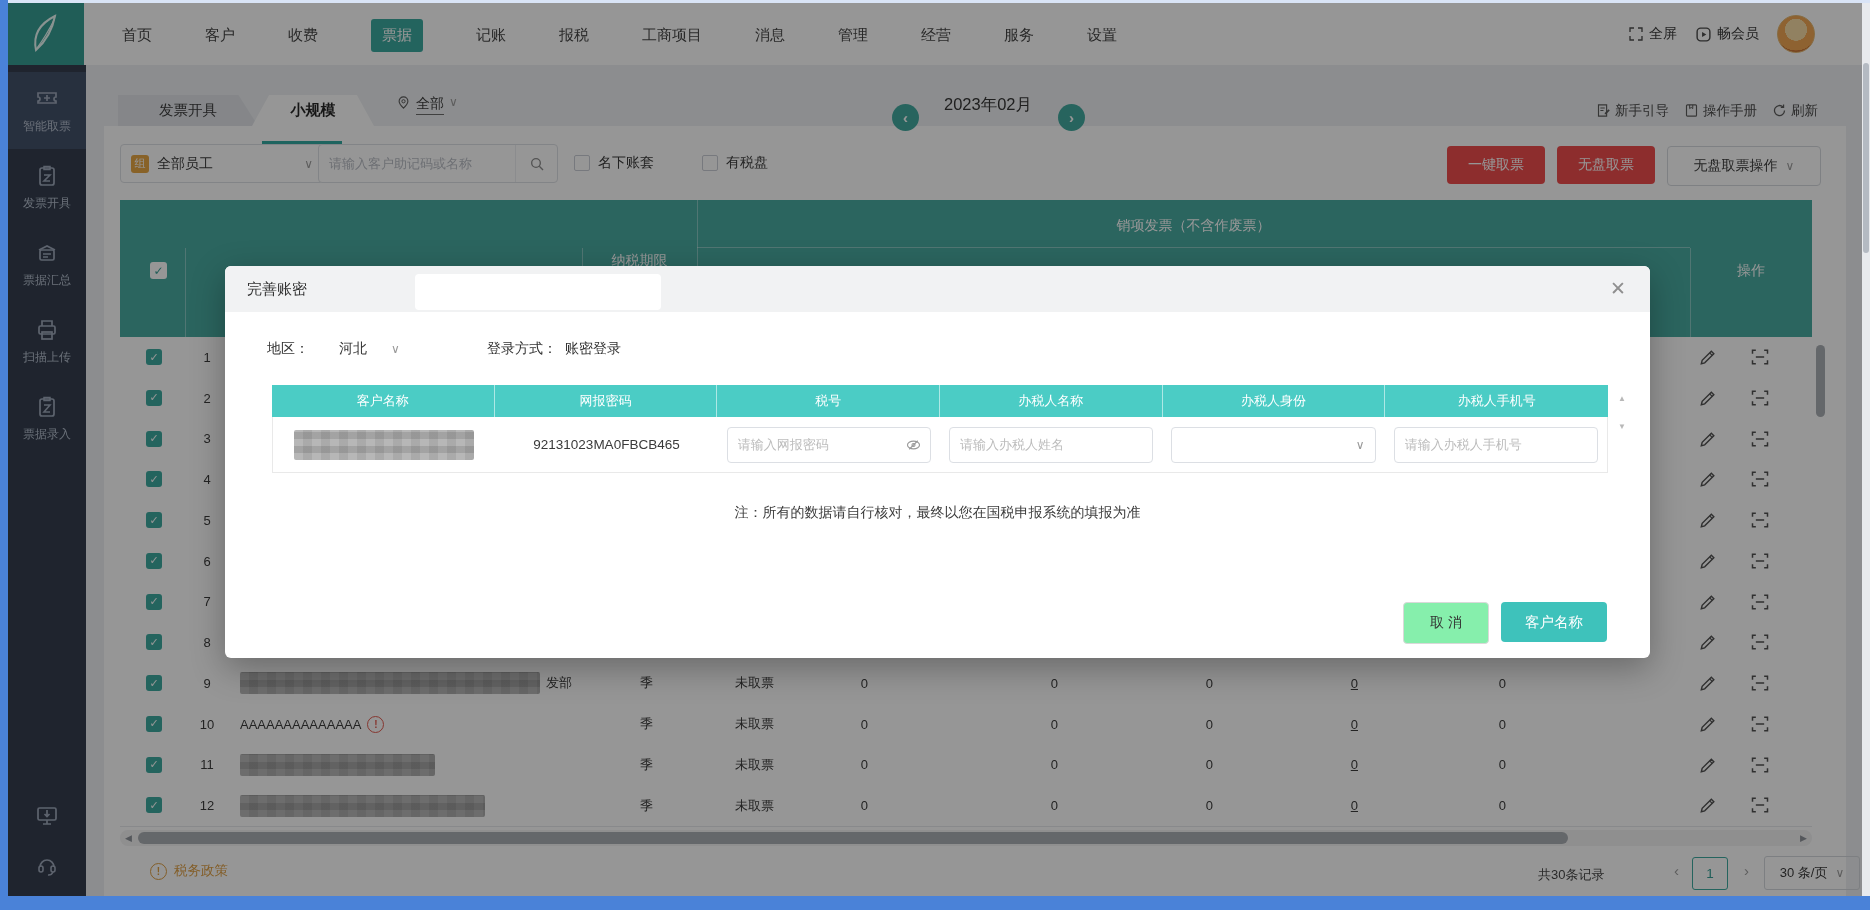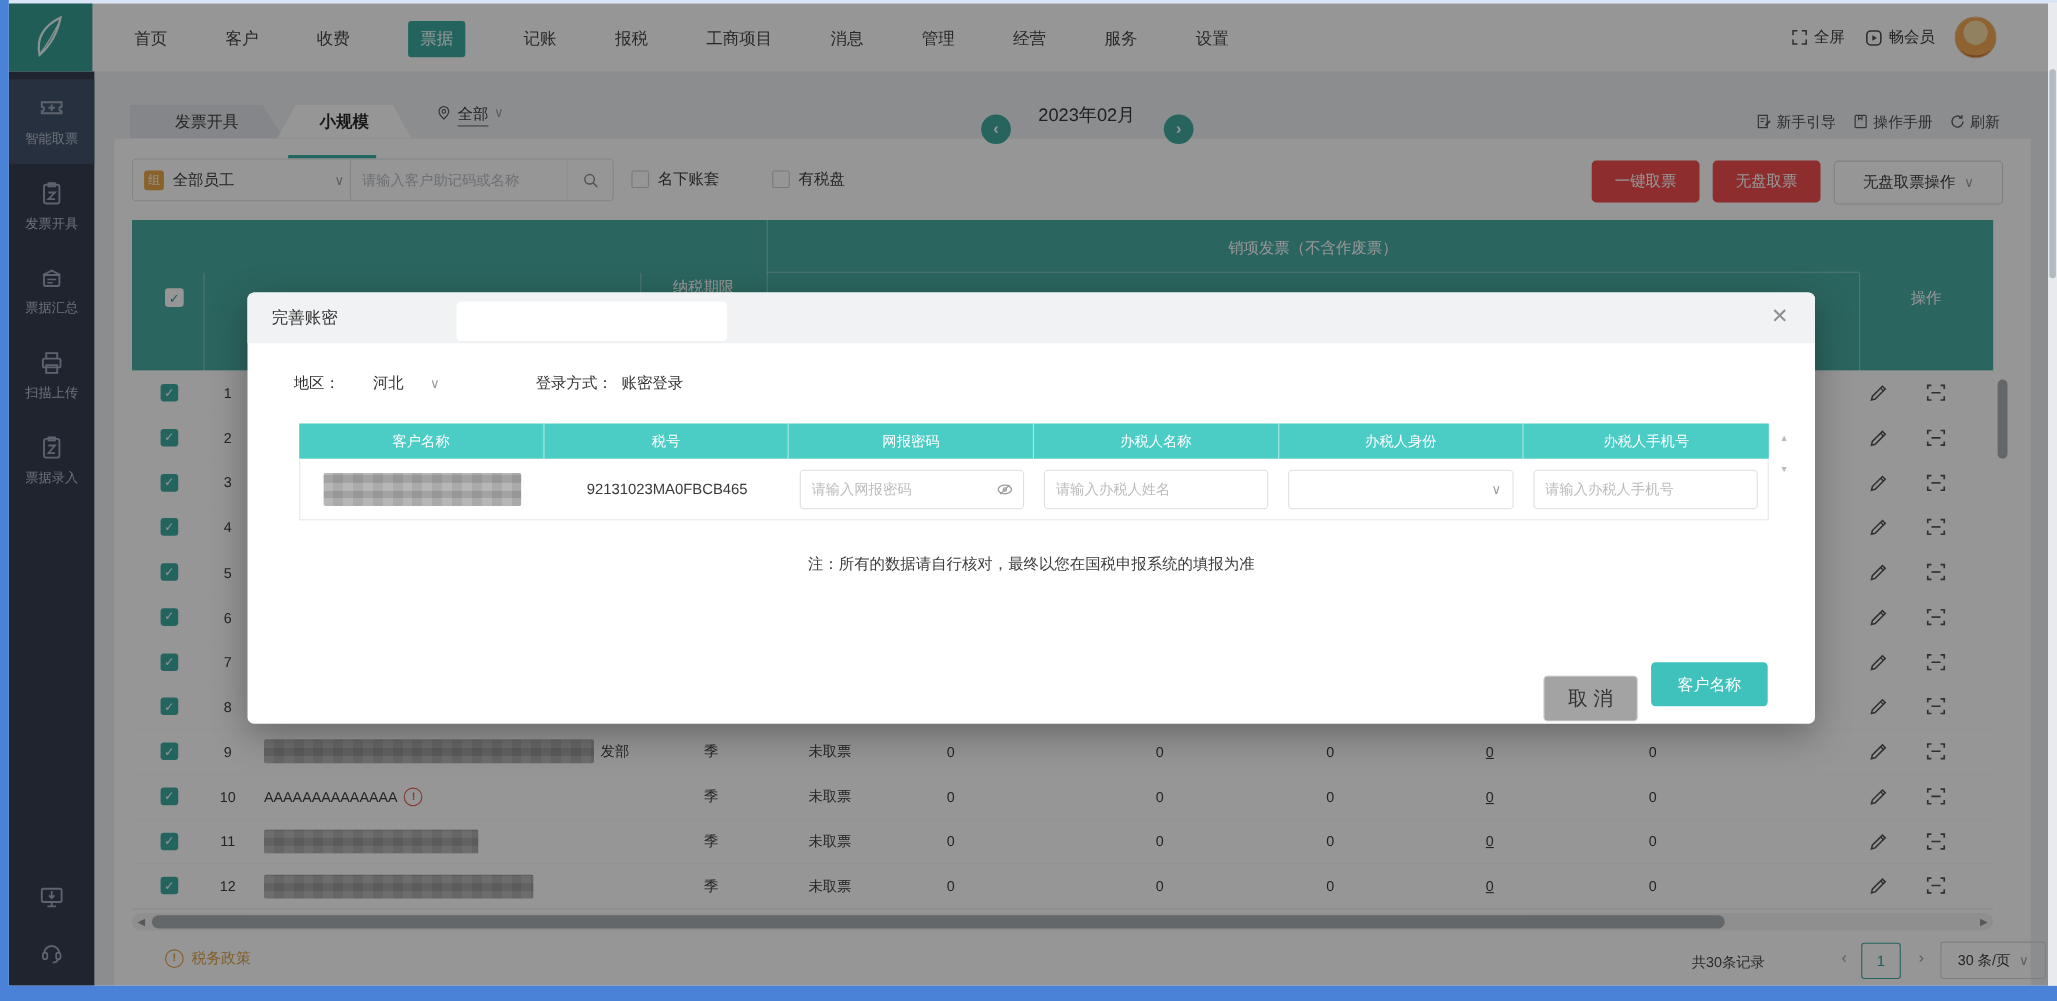--- a/index.html
+++ b/index.html
@@ -107,21 +107,21 @@
   .mt-head div{display:flex;align-items:center;justify-content:center;color:#fff;font-size:13px;font-weight:normal;border-right:1px solid rgba(255,255,255,.55)}
   .mt-head div:last-child{border-right:0}
   .mt-body{display:grid;grid-template-columns:repeat(6,1fr);height:55px;border:1px solid #e9e9e9;border-top:0}
   .mt-cell{display:flex;align-items:center;justify-content:center;padding:0 9px;position:relative}
   .m-input{width:100%;height:36px;border:1px solid #dcdfe4;border-radius:4px;font-size:13px;color:#333;padding:0 28px 0 10px;outline:0;font-family:inherit;box-sizing:border-box;background:#fff}
   .m-input::placeholder{color:#bcbcbc}
   .m-select{width:100%;height:36px;border:1px solid #dcdfe4;border-radius:4px;display:flex;align-items:center;justify-content:flex-end;padding:0 10px;box-sizing:border-box;color:#b0b0b0;cursor:pointer}
   .eye{position:absolute;right:18px;top:50%;transform:translateY(-50%);color:#999;cursor:pointer}
   .m-arrows{position:absolute;left:1390px;width:14px;text-align:center;color:#b8b8b8;font-size:8px;cursor:pointer}
   .m-note{position:absolute;left:0;top:238px;width:100%;text-align:center;font-size:14px;color:#3c3c3c}
-  .m-btn-cancel{position:absolute;left:1178px;top:348px;width:84px;height:40px;background:#a3a3a3;border:1px solid #d9d9d9;border-radius:4px;display:flex;align-items:center;justify-content:center;font-size:18px;color:#333;cursor:pointer}
+  .m-btn-cancel{position:absolute;left:1178px;top:336px;width:84px;height:40px;background:#86efac;border:1px solid #d9d9d9;border-radius:4px;display:flex;align-items:center;justify-content:center;font-size:14px;color:#333;cursor:pointer}
   .m-btn-ok{position:absolute;left:1276px;top:336px;width:106px;height:40px;background:#3ec2bb;border-radius:4px;display:flex;align-items:center;justify-content:center;font-size:14.5px;color:#fff;cursor:pointer}
 </style>
 </head>
 <body>
 
 <div class="abs topbar"></div>
 <div class="abs logo">
   <svg width="34" height="40" viewBox="0 0 34 40">
     <path d="M26 2 C10 10,4 22,7 36 C16 28,23 18,26 2 Z" fill="none" stroke="#eafaf7" stroke-width="2"></path>
     <path d="M8 34 C14 26,20 16,25 6" stroke="#eafaf7" stroke-width="1.2" fill="none"></path>
@@ -630,22 +630,22 @@
     <span style="position:absolute;left:42px">地区：</span>
     <span style="position:absolute;left:114px" class="v">河北</span>
     <span style="position:absolute;left:166px;top:2px" class="chev">∨</span>
     <span style="position:absolute;left:262px">登录方式：</span>
     <span style="position:absolute;left:340px" class="v">账密登录</span>
   </div>
 
   <div class="m-table">
     <div class="mt-head">
       <div>客户名称</div>
+      <div>网报密码</div>
       <div>税号</div>
-      <div>网报密码</div>
       <div>办税人名称</div>
       <div>办税人身份</div>
       <div>办税人手机号</div>
     </div>
     <div class="mt-body">
       <div class="mt-cell">
           <span class="blur" style="width:180px;height:30px"></span>
         </div>
       <div class="mt-cell" style="font-size:13.5px;color:#3a3a3a">92131023MA0FBCB465</div>
       <div class="mt-cell">

